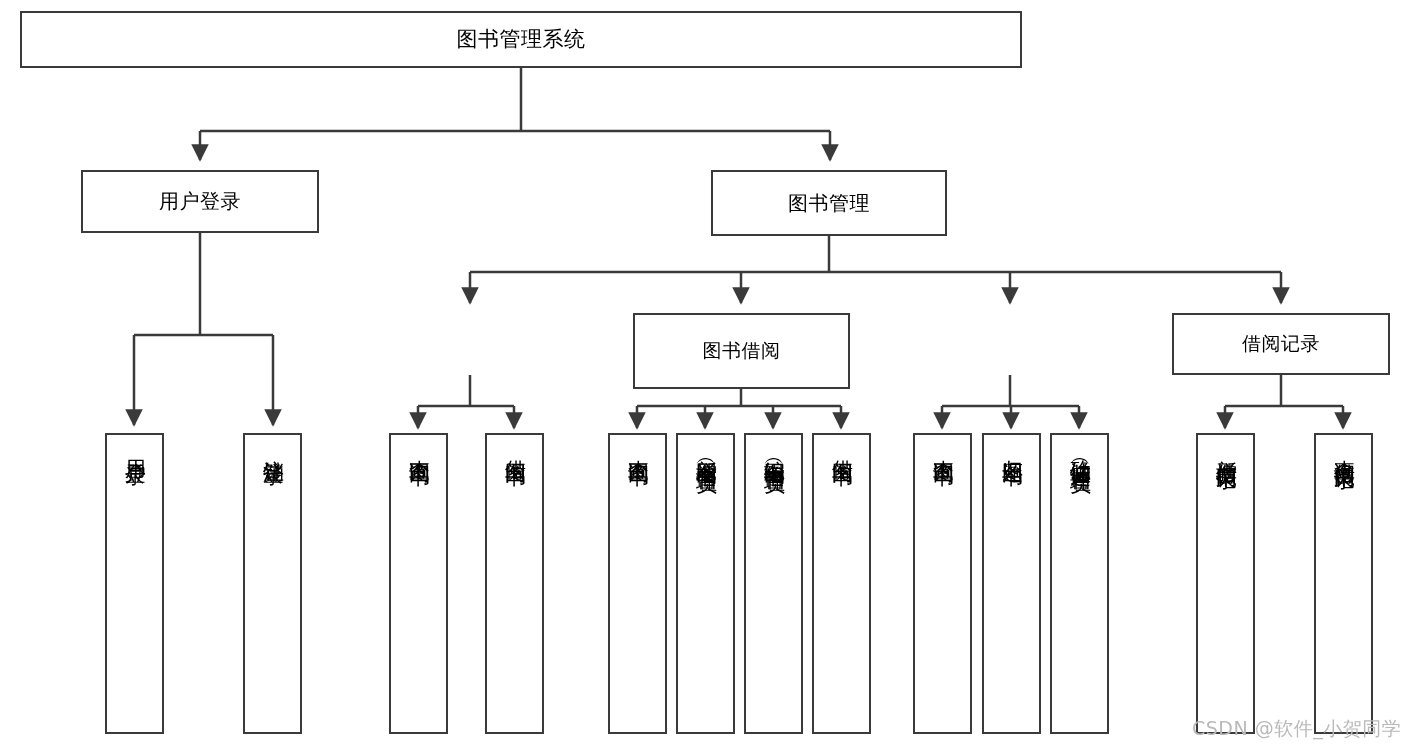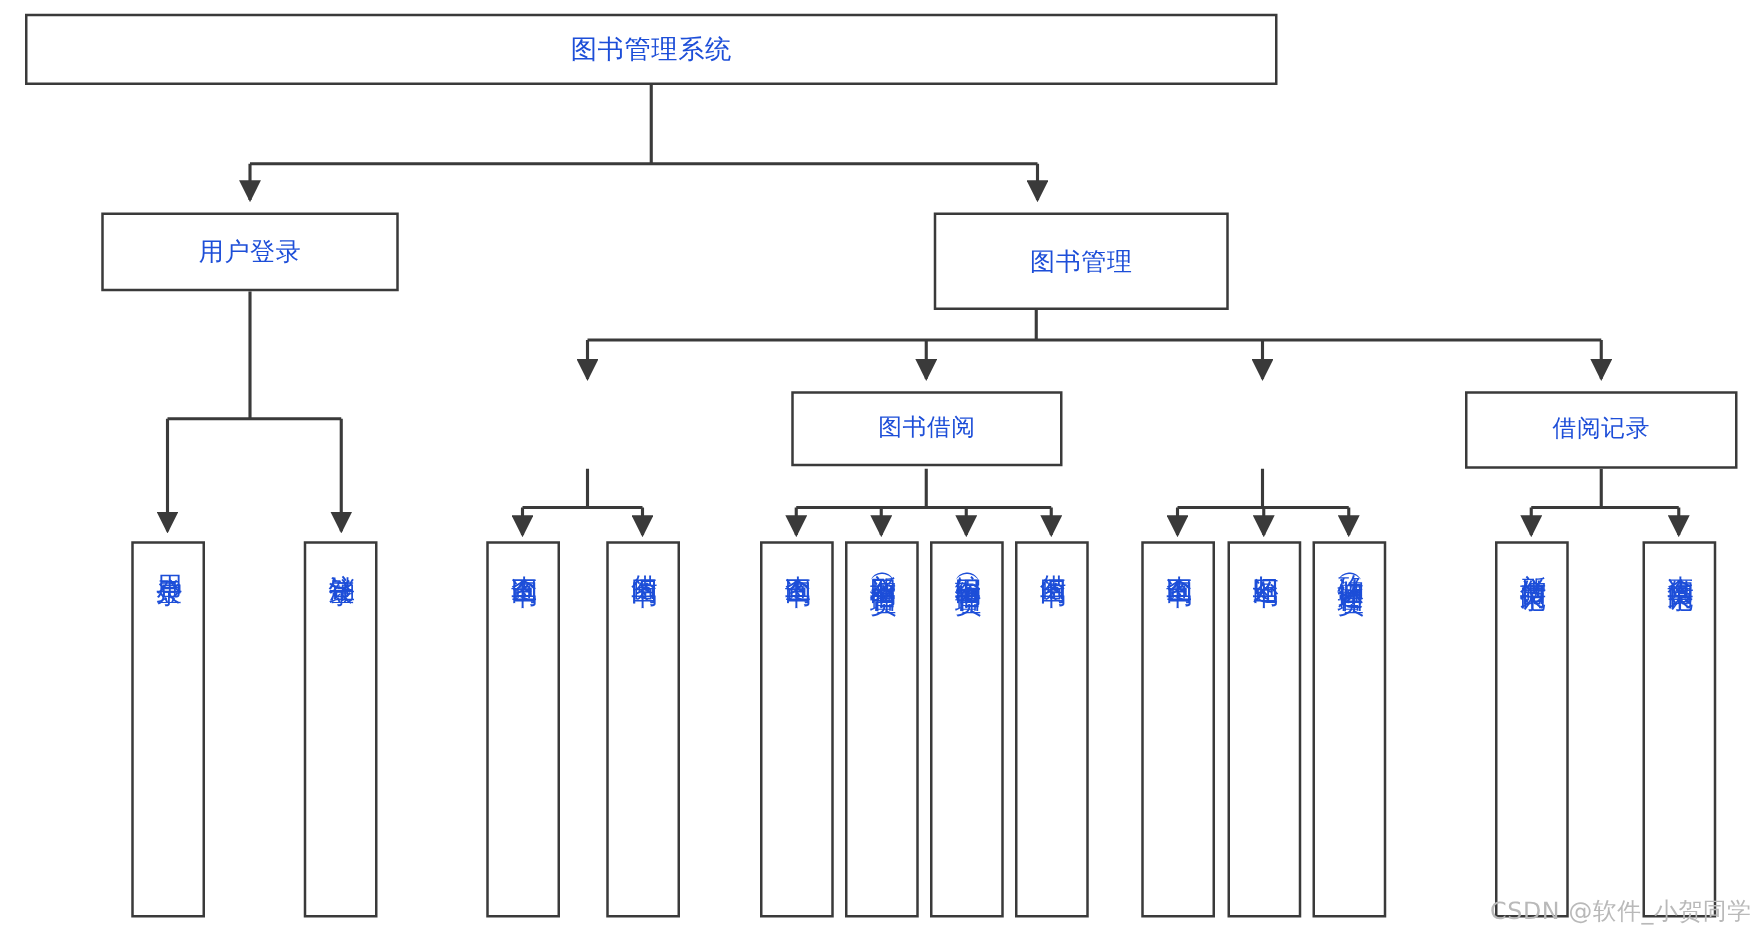--- a/index.html
+++ b/index.html
@@ -26,21 +26,21 @@
     pointer-events: none;
   }
   .node {
     position: absolute;
     box-sizing: border-box;
     background: #ffffff;
     border: 2px solid #3a3a3a;
     display: flex;
     align-items: center;
     justify-content: center;
-    color: #1d4ed8;
+    color: #000000;
   }
   .node .label {
     display: block;
     text-align: center;
     line-height: 1.12;
     letter-spacing: 0.5px;
   }
   .node-root .label { font-size: 21px; }
   .node-tier1 .label { font-size: 20px; }
   .node-tier2 .label { font-size: 19px; }
@@ -121,25 +121,25 @@
     </g>
   </svg>
 
   <div class="node node-root" style="left:20px; top:11px; width:1002px; height:57px;">
     <span class="label">图书管理系统</span>
   </div>
 
   <div class="node node-tier1" style="left:81px; top:170px; width:238px; height:63px;">
     <span class="label">用户登录</span>
   </div>
-  <div class="node node-tier1" style="left:711px; top:170px; width:236px; height:78px;margin-left:36px;">
+  <div class="node node-tier1" style="left:711px; top:170px; width:236px; height:66px;">
     <span class="label">图书管理</span>
   </div>
 
-  <div class="node node-tier2" style="left:633px; top:313px; width:217px; height:60px;">
+  <div class="node node-tier2" style="left:633px; top:313px; width:217px; height:76px;">
     <span class="label">图书借阅</span>
   </div>
   <div class="node node-tier2" style="left:1172px; top:313px; width:218px; height:62px;">
     <span class="label">借阅记录</span>
   </div>
 
   <div class="node node-leaf" style="left:105px; top:433px; width:59px; height:301px;">
     <span class="label">用户登录</span>
   </div>
   <div class="node node-leaf" style="left:243px; top:433px; width:59px; height:301px;">

